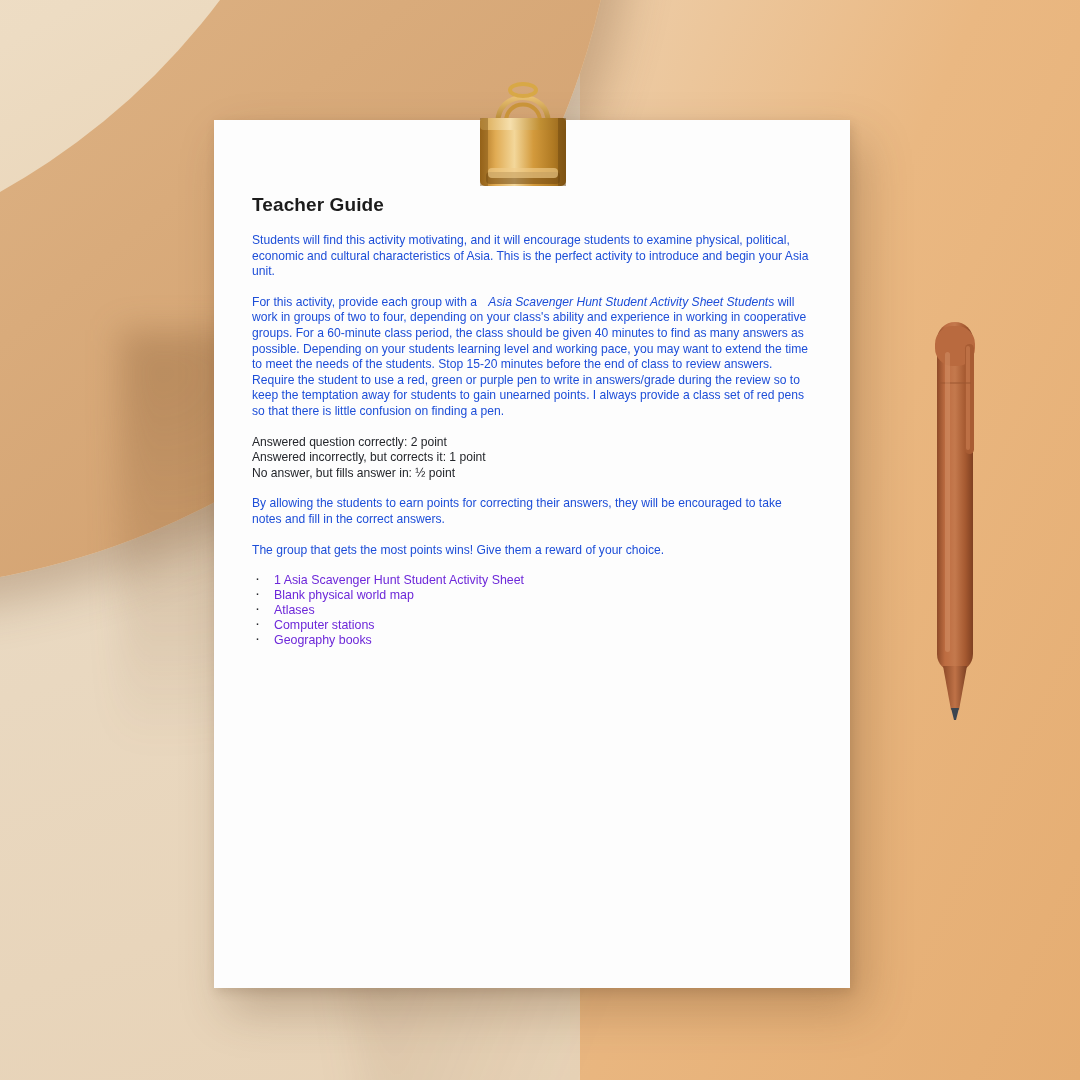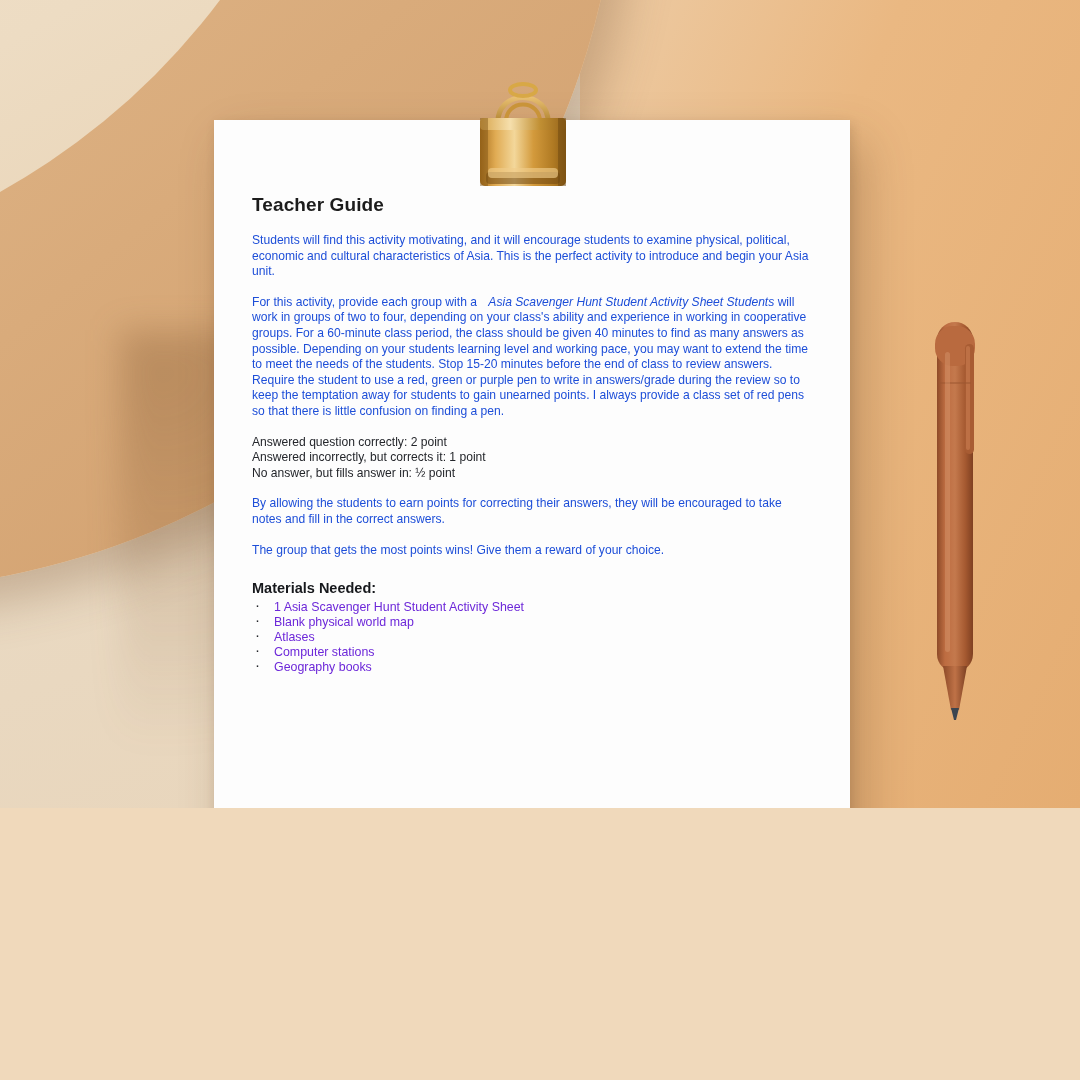--- a/index.html
+++ b/index.html
@@ -11,21 +11,21 @@
     height: 1080px;
     overflow: hidden;
     font-family: "Liberation Sans", sans-serif;
     background: #f0d9bb;
   }
 
   
   #scene {
     position: relative;
     width: 1080px;
-    height: 808px;
+    height: 1080px;
     background: linear-gradient(115deg, #f2dcc0 0%, #eed4b4 30%, #eab882 62%, #e5ad72 100%);
     overflow: hidden;
   }
 
   
   .bg-panel-left {
     position: absolute;
     left: -60px;
     top: 0;
     width: 640px;
@@ -190,21 +190,20 @@
 
       <div class="scoring">
         <div>Answered question correctly: 2 point</div>
         <div>Answered incorrectly, but corrects it: 1 point</div>
         <div>No answer, but fills answer in: ½ point</div>
       </div>
 
       <p class="para">By allowing the students to earn points for correcting their answers, they will be encouraged to take notes and fill in the correct answers.</p>
       <p class="para">The group that gets the most points wins! Give them a reward of your choice.</p>
 
-      <div class="mat-title">Materials Needed:</div>
       <ul class="materials">
         <li>1 Asia Scavenger Hunt Student Activity Sheet</li>
         <li>Blank physical world map</li>
         <li>Atlases</li>
         <li>Computer stations</li>
         <li>Geography books</li>
       </ul>
 
     </div>
   </div>

